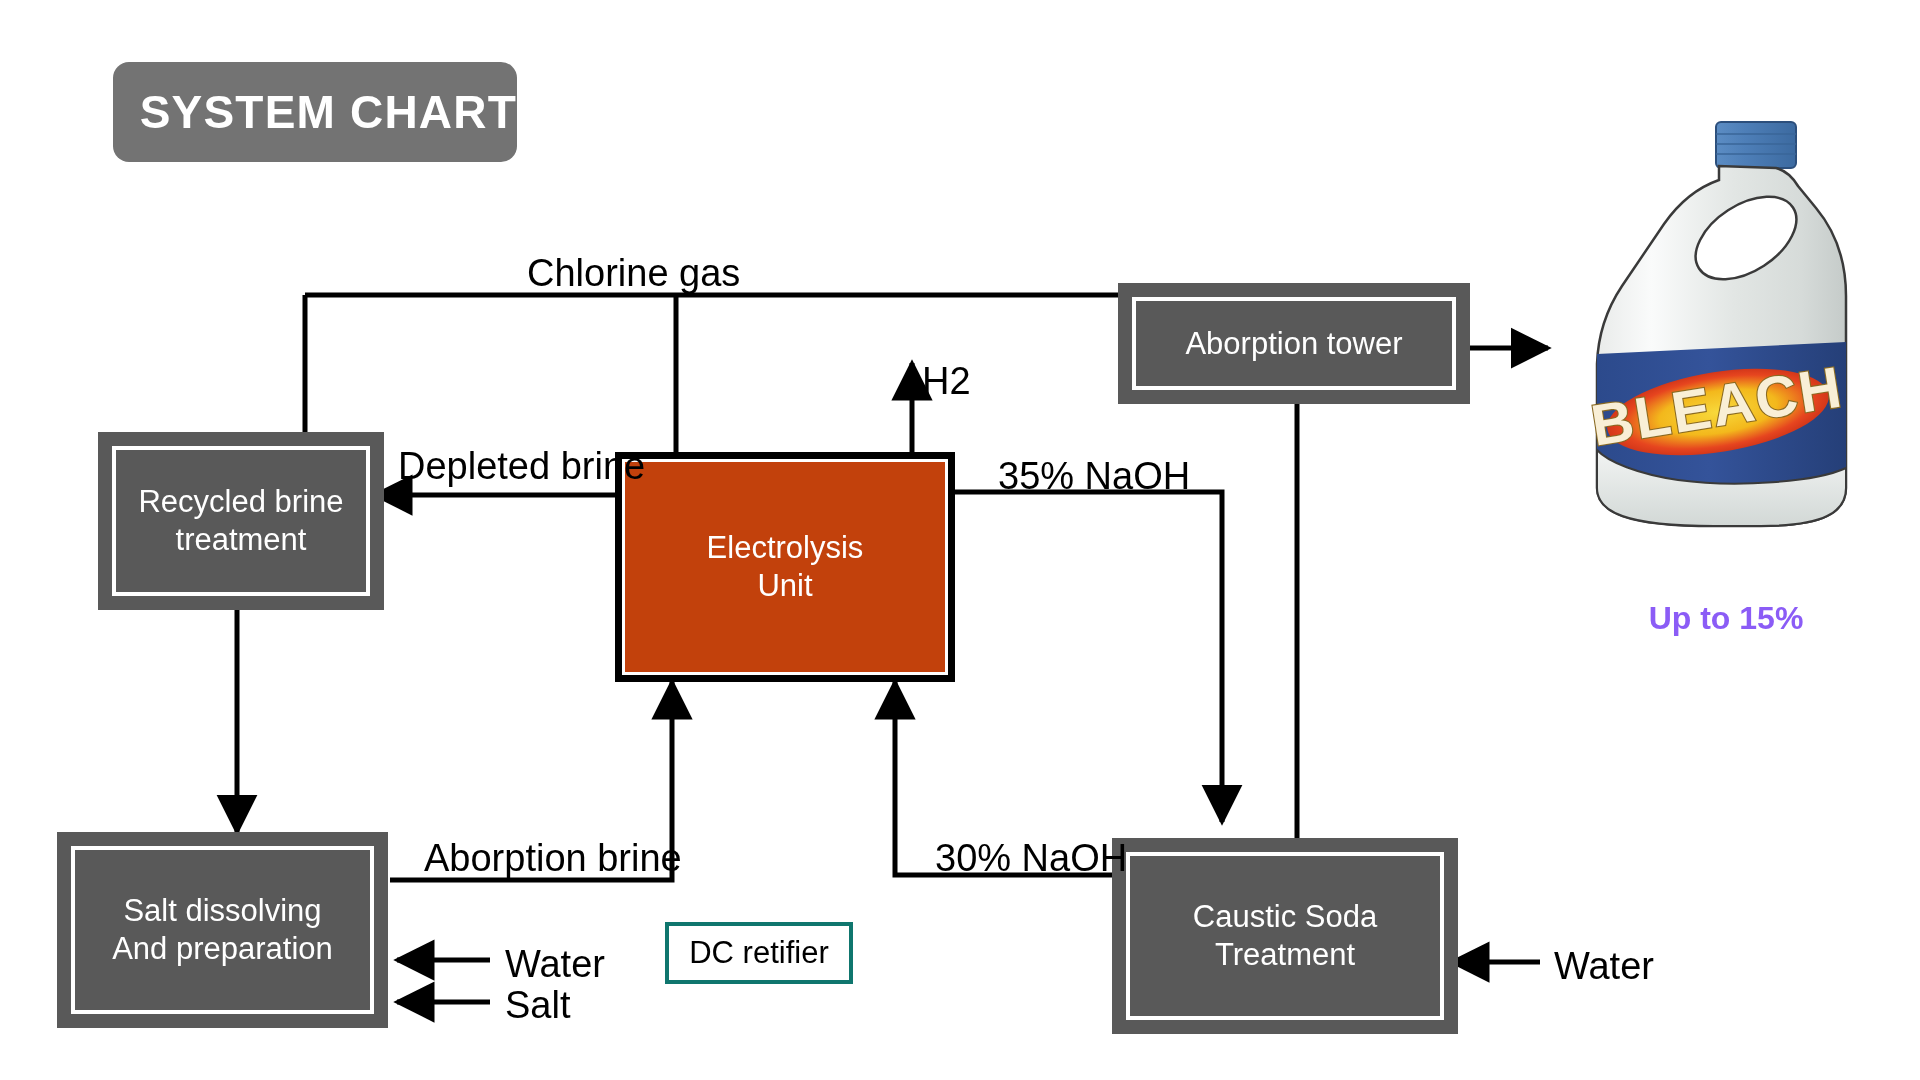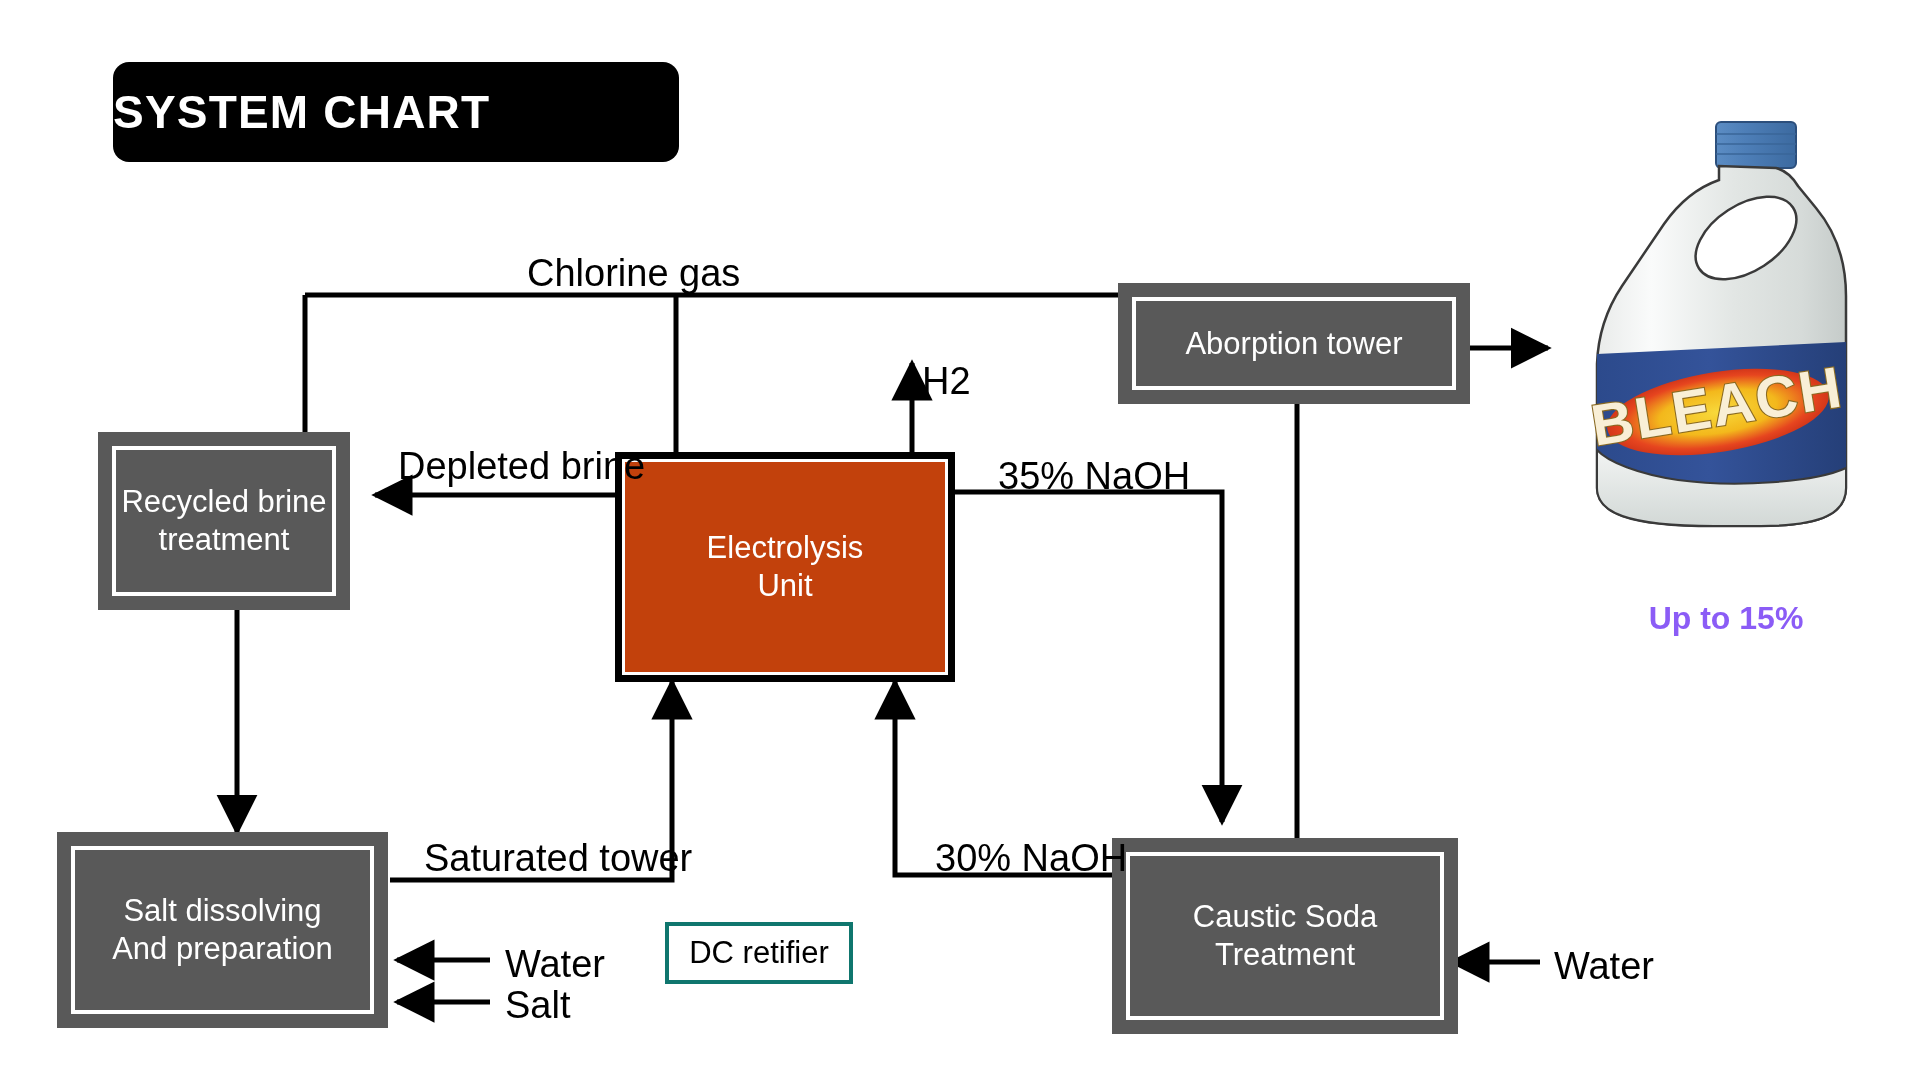--- a/index.html
+++ b/index.html
@@ -20,27 +20,27 @@
     left: 0;
     top: 0;
     width: 1920px;
     height: 1080px;
   }
   
   .title-badge {
     position: absolute;
     left: 113px;
     top: 62px;
-    width: 566px;
+    width: 404px;
     height: 100px;
-    background: #000000;
+    background: #737373;
     border-radius: 16px;
     display: flex;
     align-items: center;
-    justify-content: flex-start;
+    justify-content: flex-end;
   }
   .title-badge .title-text {
     color: #ffffff;
     font-size: 46px;
     font-weight: bold;
     letter-spacing: 1.2px;
     font-family: "Liberation Sans", sans-serif;
   }
   
   .pbox {
@@ -231,21 +231,21 @@
              L 128 406
              C 40 406 11 392 11 368
              Z" fill="url(#baseGrad)" stroke="#3A3A3A" stroke-width="2"></path>
   </g>
 </svg>
 
 <div class="title-badge">
   <span class="title-text">SYSTEM CHART</span>
 </div>
 
-<div class="pbox gray" style="left:98px; top:432px; width:252px; height:178px;">
+<div class="pbox gray" style="left:98px; top:432px; width:286px; height:178px;">
   <div class="inner">
     <div class="lbl">
       <div>Recycled brine</div>
       <div>treatment</div>
     </div>
   </div>
 </div>
 
 <div class="pbox blue" style="left:615px; top:452px; width:340px; height:230px;">
   <div class="inner">
@@ -289,21 +289,21 @@
 <div class="flabel" style="left:527px; top:252px;">Chlorine gas</div>
 
 <div class="flabel" style="left:922px; top:360px;">H2</div>
 
 <div class="flabel" style="left:398px; top:445px;">Depleted brine</div>
 
 <div class="flabel" style="left:998px; top:455px;">35% NaOH</div>
 
 <div class="flabel" style="left:935px; top:837px;">30% NaOH</div>
 
-<div class="flabel" style="left:424px; top:837px;">Saturated tower</div>
+<div class="flabel" style="left:424px; top:837px;">Aborption brine</div>
 
 <div class="flabel" style="left:505px; top:943px;">Water</div>
 
 <div class="flabel" style="left:505px; top:984px;">Salt</div>
 
 <div class="flabel" style="left:1554px; top:945px;">Water</div>
 
 <div class="caption">Up to 15%</div>
 
 </body></html>

